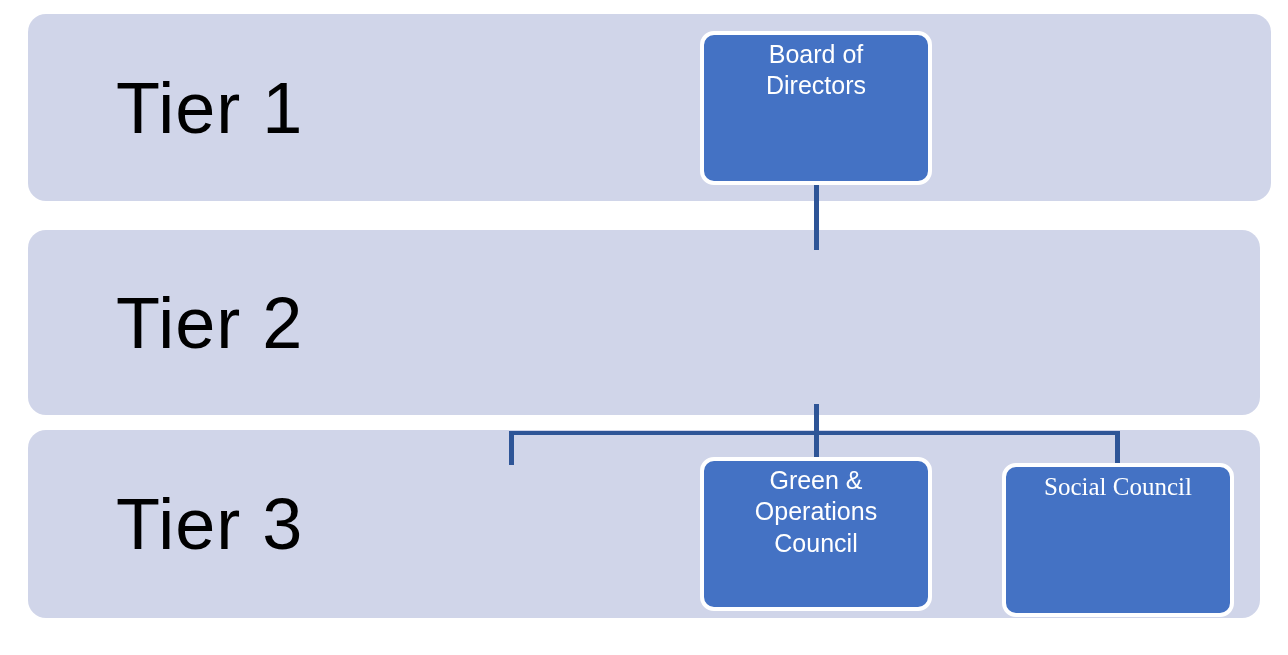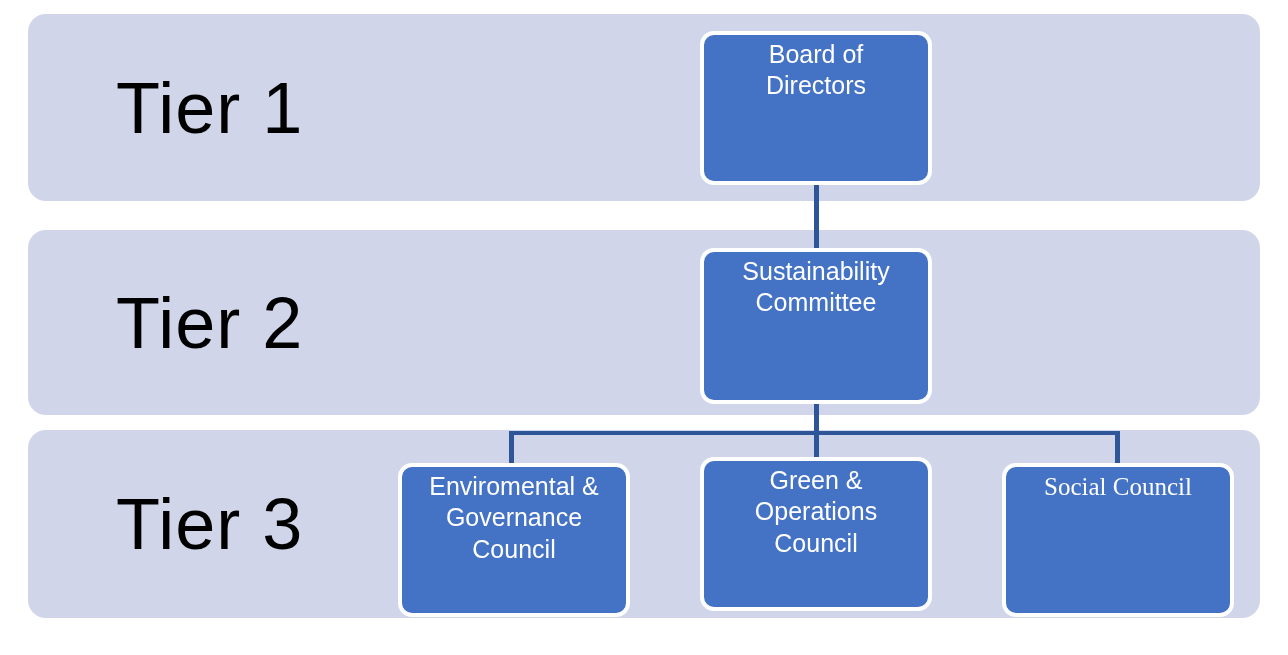--- a/index.html
+++ b/index.html
@@ -11,21 +11,21 @@
     font-family: "Liberation Sans", sans-serif;
     overflow: hidden;
   }
   .band {
     position: absolute;
     left: 28px;
     width: 1232px;
     background: #D0D5E9;
     border-radius: 18px;
   }
-  .band-1 { top: 14px;  height: 187px; }
+  .band-1 { top: 14px;  height: 187px; padding-left: 11px; }
   .band-2 { top: 230px; height: 185px; }
   .band-3 { top: 430px; height: 188px; }
   .tier-label {
     position: absolute;
     left: 88px;
     top: 50%;
     transform: translateY(-50%);
     font-size: 72px;
     color: #000000;
     letter-spacing: 1px;
@@ -84,26 +84,20 @@
   <div class="connector conn-v1"></div>
   <div class="connector conn-v2"></div>
   <div class="connector conn-h"></div>
   <div class="connector conn-drop-left"></div>
   <div class="connector conn-drop-middle"></div>
   <div class="connector conn-drop-right"></div>
 
   <div class="node node-board">
     <span>Board of Directors</span>
   </div>
-  <div class="node node-sustainability">
-    <span>Sustainability Committee</span>
-  </div>
-  <div class="node node-env">
-    <span>Enviromental &amp; Governance Council</span>
-  </div>
   <div class="node node-green">
     <span>Green &amp; Operations Council</span>
   </div>
   <div class="node node-social">
     <span>Social Council</span>
   </div>
 
 </div>
 
 </body></html>

